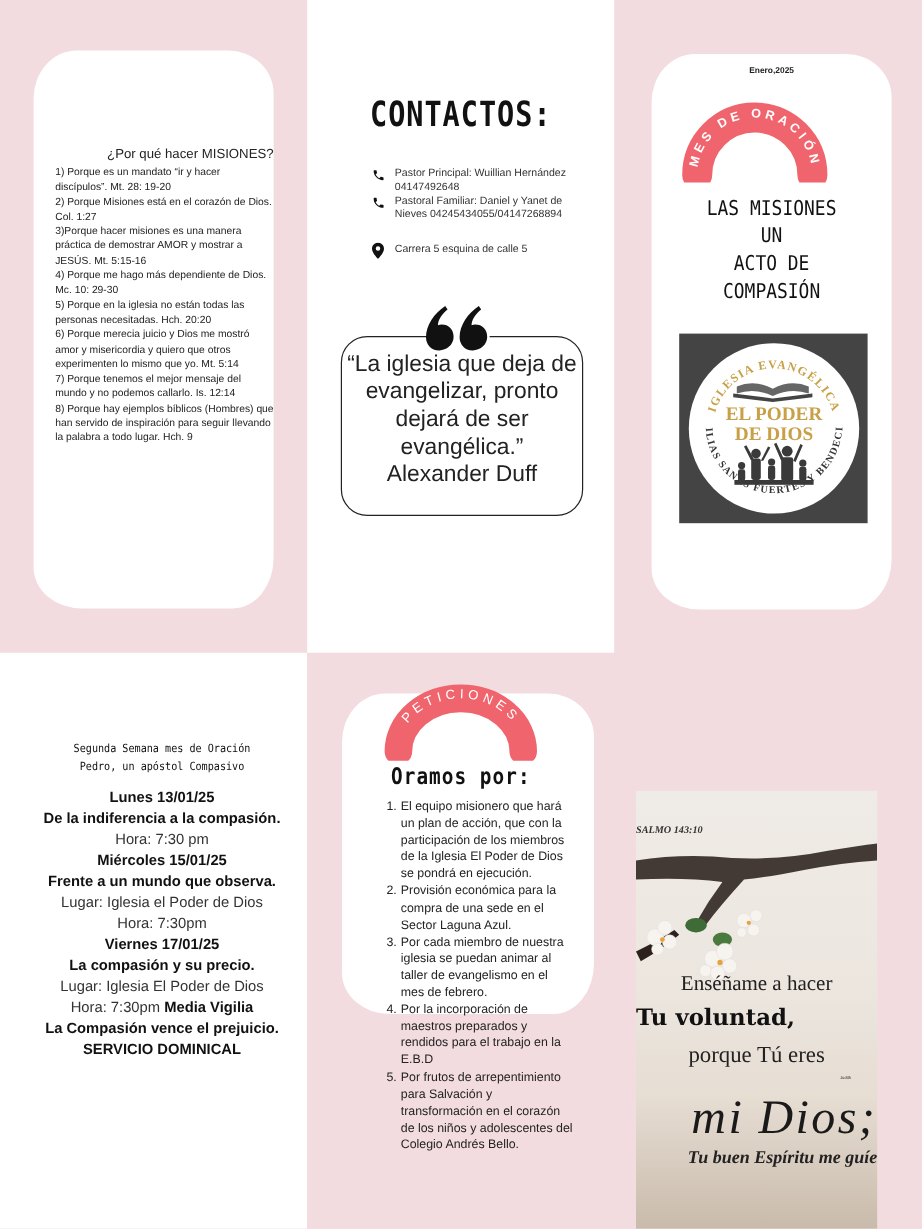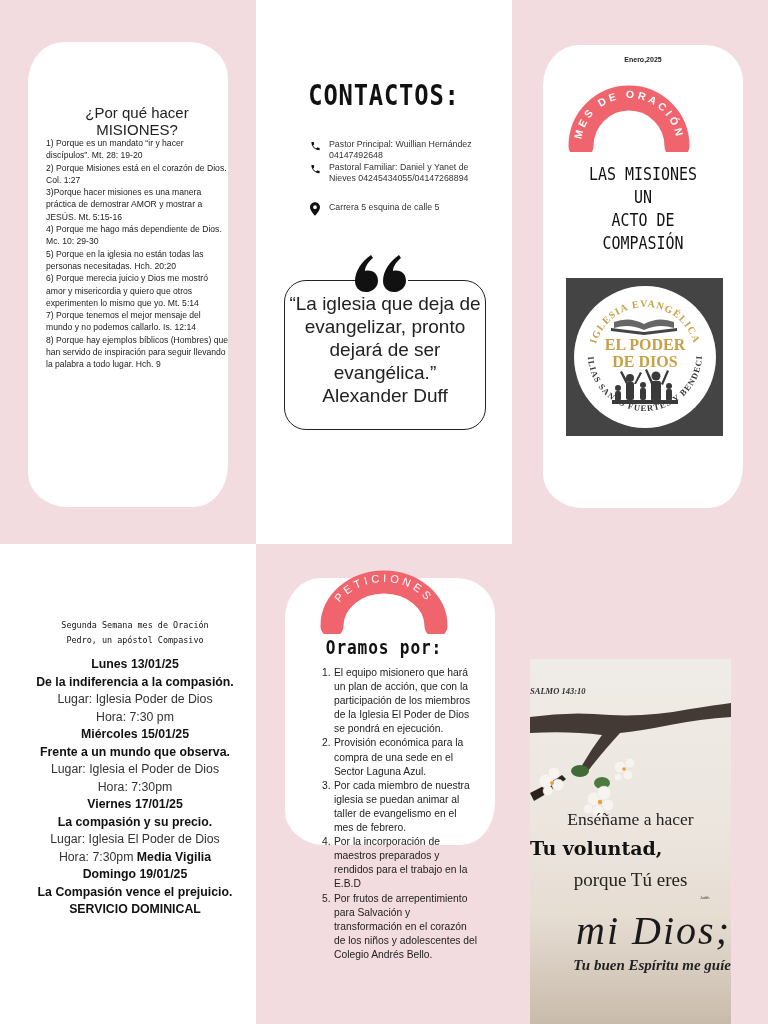--- a/index.html
+++ b/index.html
@@ -14,21 +14,21 @@
   #p-tm { left: 256px; top: 0; width: 256px; height: 544px; }
   #p-tr { left: 512px; top: 0; width: 256px; height: 544px; }
   #p-bl { left: 0; top: 544px; width: 256px; height: 480px; }
   #p-bm { left: 256px; top: 544px; width: 256px; height: 480px; }
   #p-br { left: 512px; top: 544px; width: 256px; height: 480px; }
 
   .blob { position: absolute; background: #ffffff; border-radius: 36px 38px 34px 40px / 40px 36px 42px 34px; }
 
   
   #card-reasons { left: 28px; top: 42px; width: 200px; height: 465px; }
-  .reasons-title { position: absolute; left: 46px; top: 104px; width: 182px; text-align: center; font-size: 15px; color: #222; }
+  .reasons-title { position: absolute; left: 46px; top: 123px; width: 182px; text-align: right; font-size: 11px; color: #222; }
   .reasons-list { position: absolute; left: 46px; top: 137px; width: 182px; font-size: 8.6px; line-height: 12.3px; color: #222; }
   .reasons-list p { margin: 0; }
 
   
   .contacts-title { position: absolute; left: 256px; top: 78px; width: 256px; text-align: center; font-family: "DejaVu Sans Mono", monospace; font-size: 29px; font-weight: bold; letter-spacing: 1px; transform: scaleX(0.82); color: #111; }
   .contact-row { position: absolute; left: 308px; display: flex; align-items: flex-start; }
   .contact-row .ic { width: 14px; margin-right: 7px; display: flex; justify-content: center; }
   .contact-row .txt { font-size: 8.8px; line-height: 10.8px; color: #333; width: 160px; }
   #contact-1 { top: 139px; }
   #contact-2 { top: 162px; }
@@ -189,37 +189,35 @@
   </svg>
 </div>
 
 <div class="sched-head">
   <div>Segunda Semana mes de Oración</div>
   <div>Pedro, un apóstol Compasivo</div>
 </div>
 <div class="sched">
   <div class="b">Lunes 13/01/25</div>
   <div class="b">De la indiferencia a la compasión.</div>
-  <div class="n">Lugar: Iglesia Poder de Dios</div>
   <div class="n">Hora: 7:30 pm</div>
 
   <div class="b">Miércoles 15/01/25</div>
   <div class="b">Frente a un mundo que observa.</div>
   <div class="n">Lugar: Iglesia el Poder de Dios</div>
   <div class="n">Hora: 7:30pm</div>
 
   <div class="b">Viernes 17/01/25</div>
   <div class="b">La compasión y su precio.</div>
   <div class="n">Lugar: Iglesia El Poder de Dios</div>
   <div>
     <span class="n">Hora: 7:30pm</span>
     <span class="b">Media Vigilia</span>
   </div>
 
-  <div class="b">Domingo 19/01/25</div>
   <div class="b">La Compasión vence el prejuicio.</div>
   <div class="b">SERVICIO DOMINICAL</div>
 </div>
 
 <div class="blob" id="card-pet"></div>
 <div class="pet-arch">
   <svg width="136" height="64" viewBox="0 0 136 64">
     <defs>
         <path id="petpath" d="M16 56 A52 44 0 0 1 120 56"></path>
       </defs>

